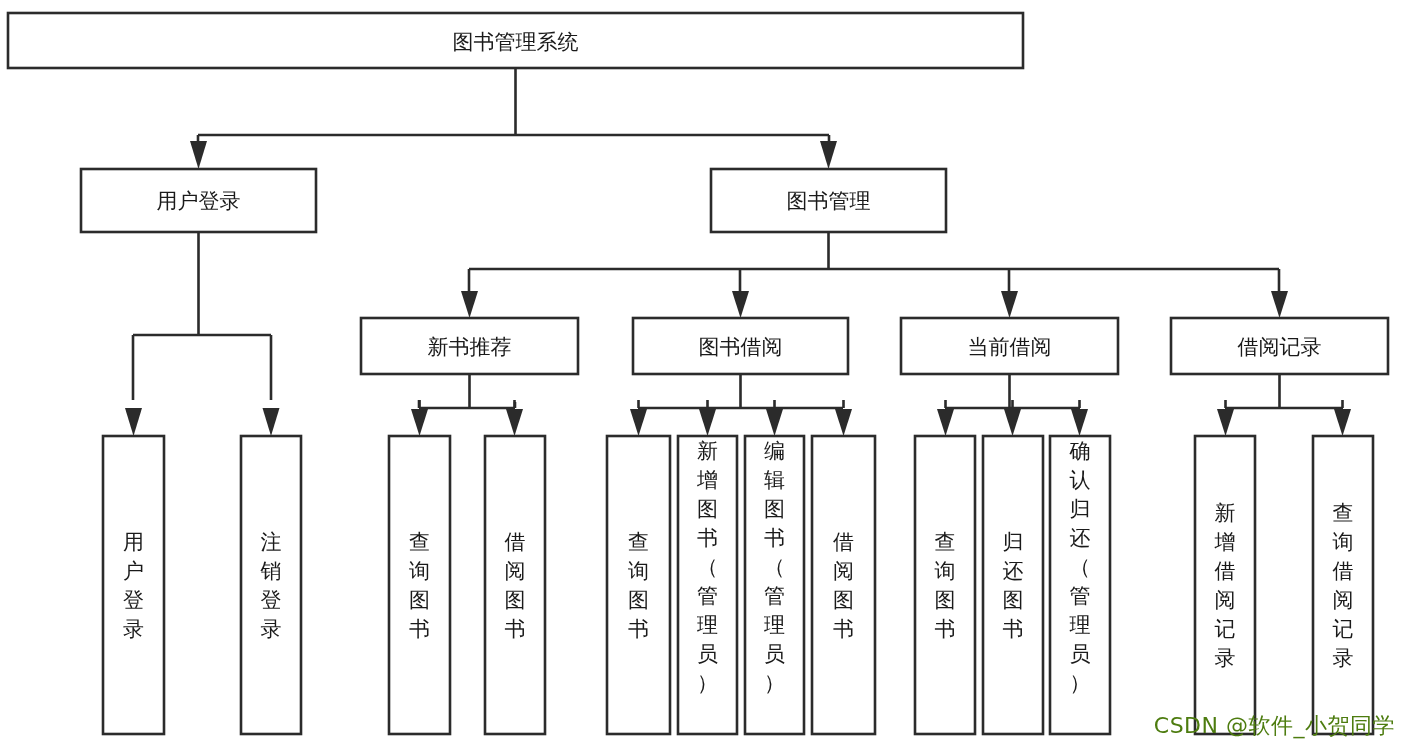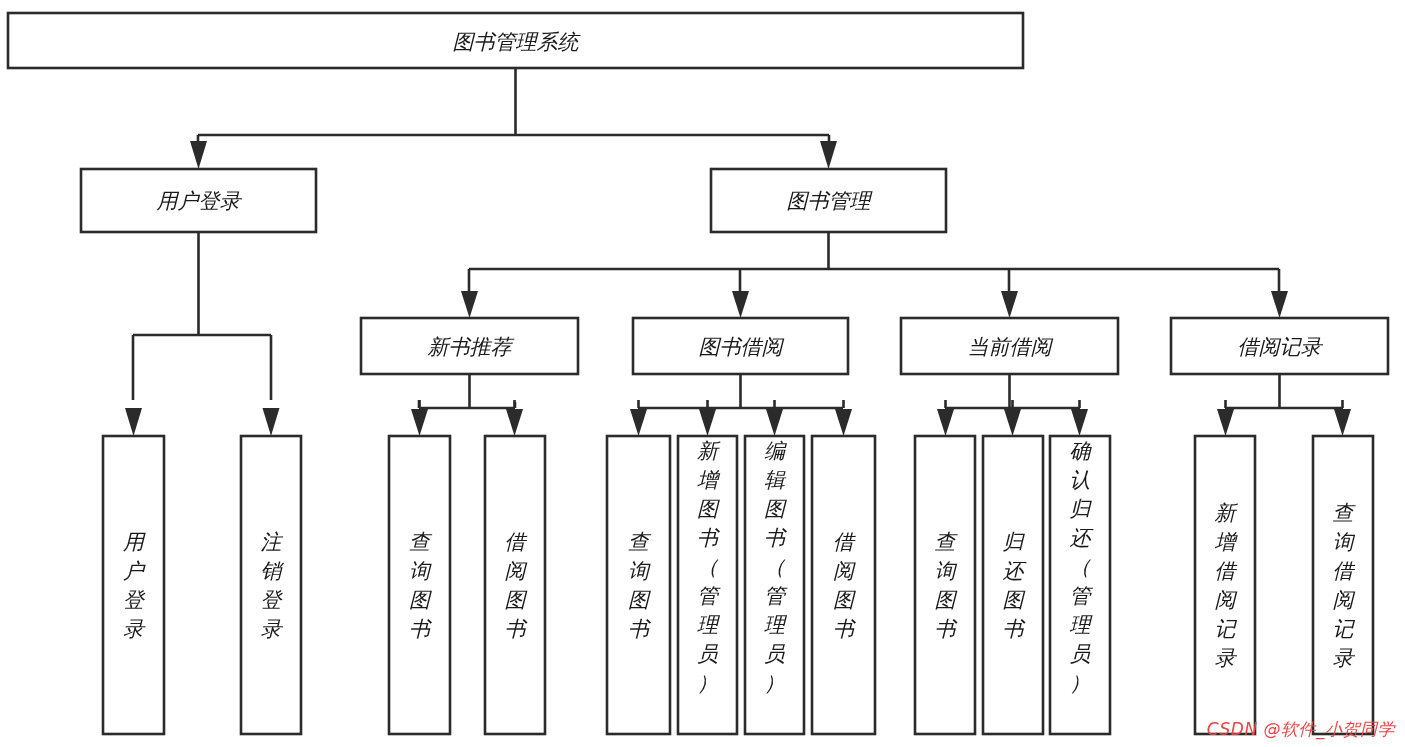--- a/index.html
+++ b/index.html
@@ -10,21 +10,20 @@
   }
   body {
     font-family: "DejaVu Sans", "Liberation Sans", sans-serif;
   }
   #diagram-root {
     position: relative;
     width: 1405px;
     height: 747px;
     background: #ffffff;
     overflow: hidden;
-    font-style: italic;
   }
   svg#flowchart {
     position: absolute;
     top: 0;
     left: 0;
     width: 1405px;
     height: 747px;
     display: block;
   }
   .node-box {
@@ -53,22 +52,22 @@
     fill: #1a1a1a;
     font-family: "DejaVu Sans", "Liberation Sans", sans-serif;
     font-size: 21px;
     text-anchor: middle;
   }
   .watermark {
     position: absolute;
     right: 10px;
     bottom: 6px;
     font-family: "DejaVu Sans", "Liberation Sans", sans-serif;
-    font-size: 17px;
-    color: #ef4444;
+    font-size: 22px;
+    color: #4d7c0f;
     white-space: nowrap;
     letter-spacing: 0.5px;
     pointer-events: none;
   }
 </style>
 </head>
 <body>
 
 <div id="diagram-root">
 

